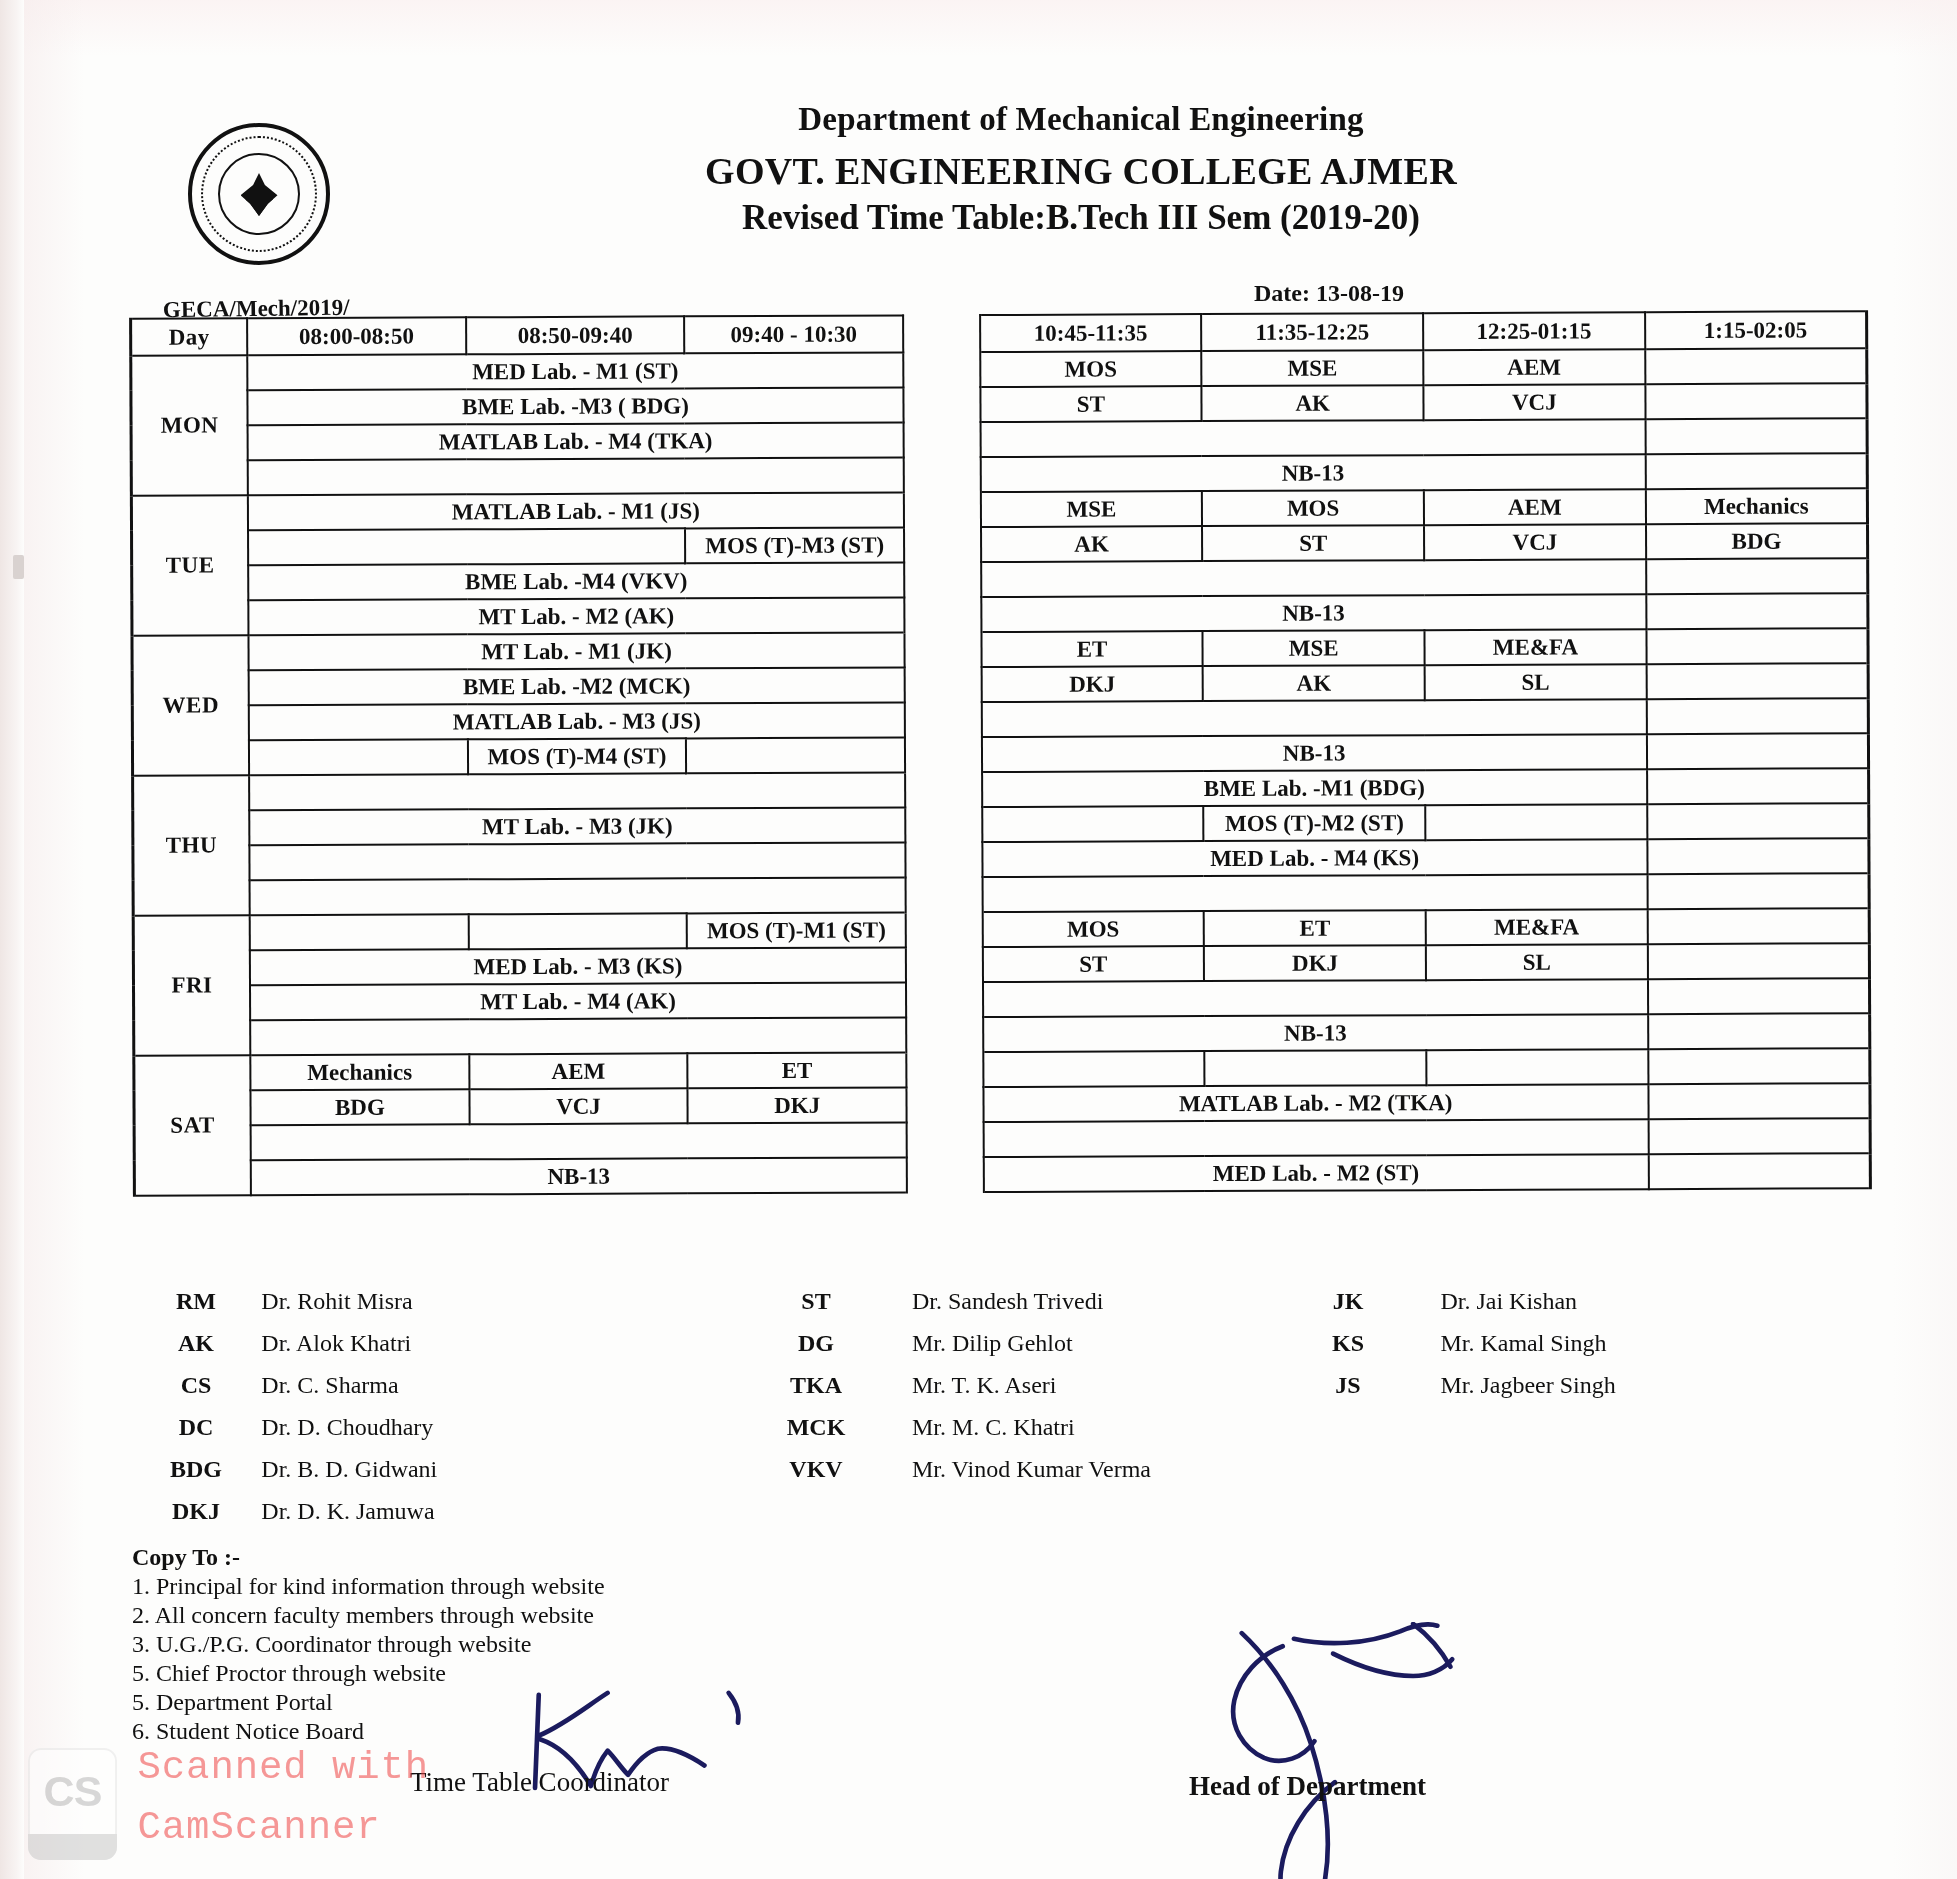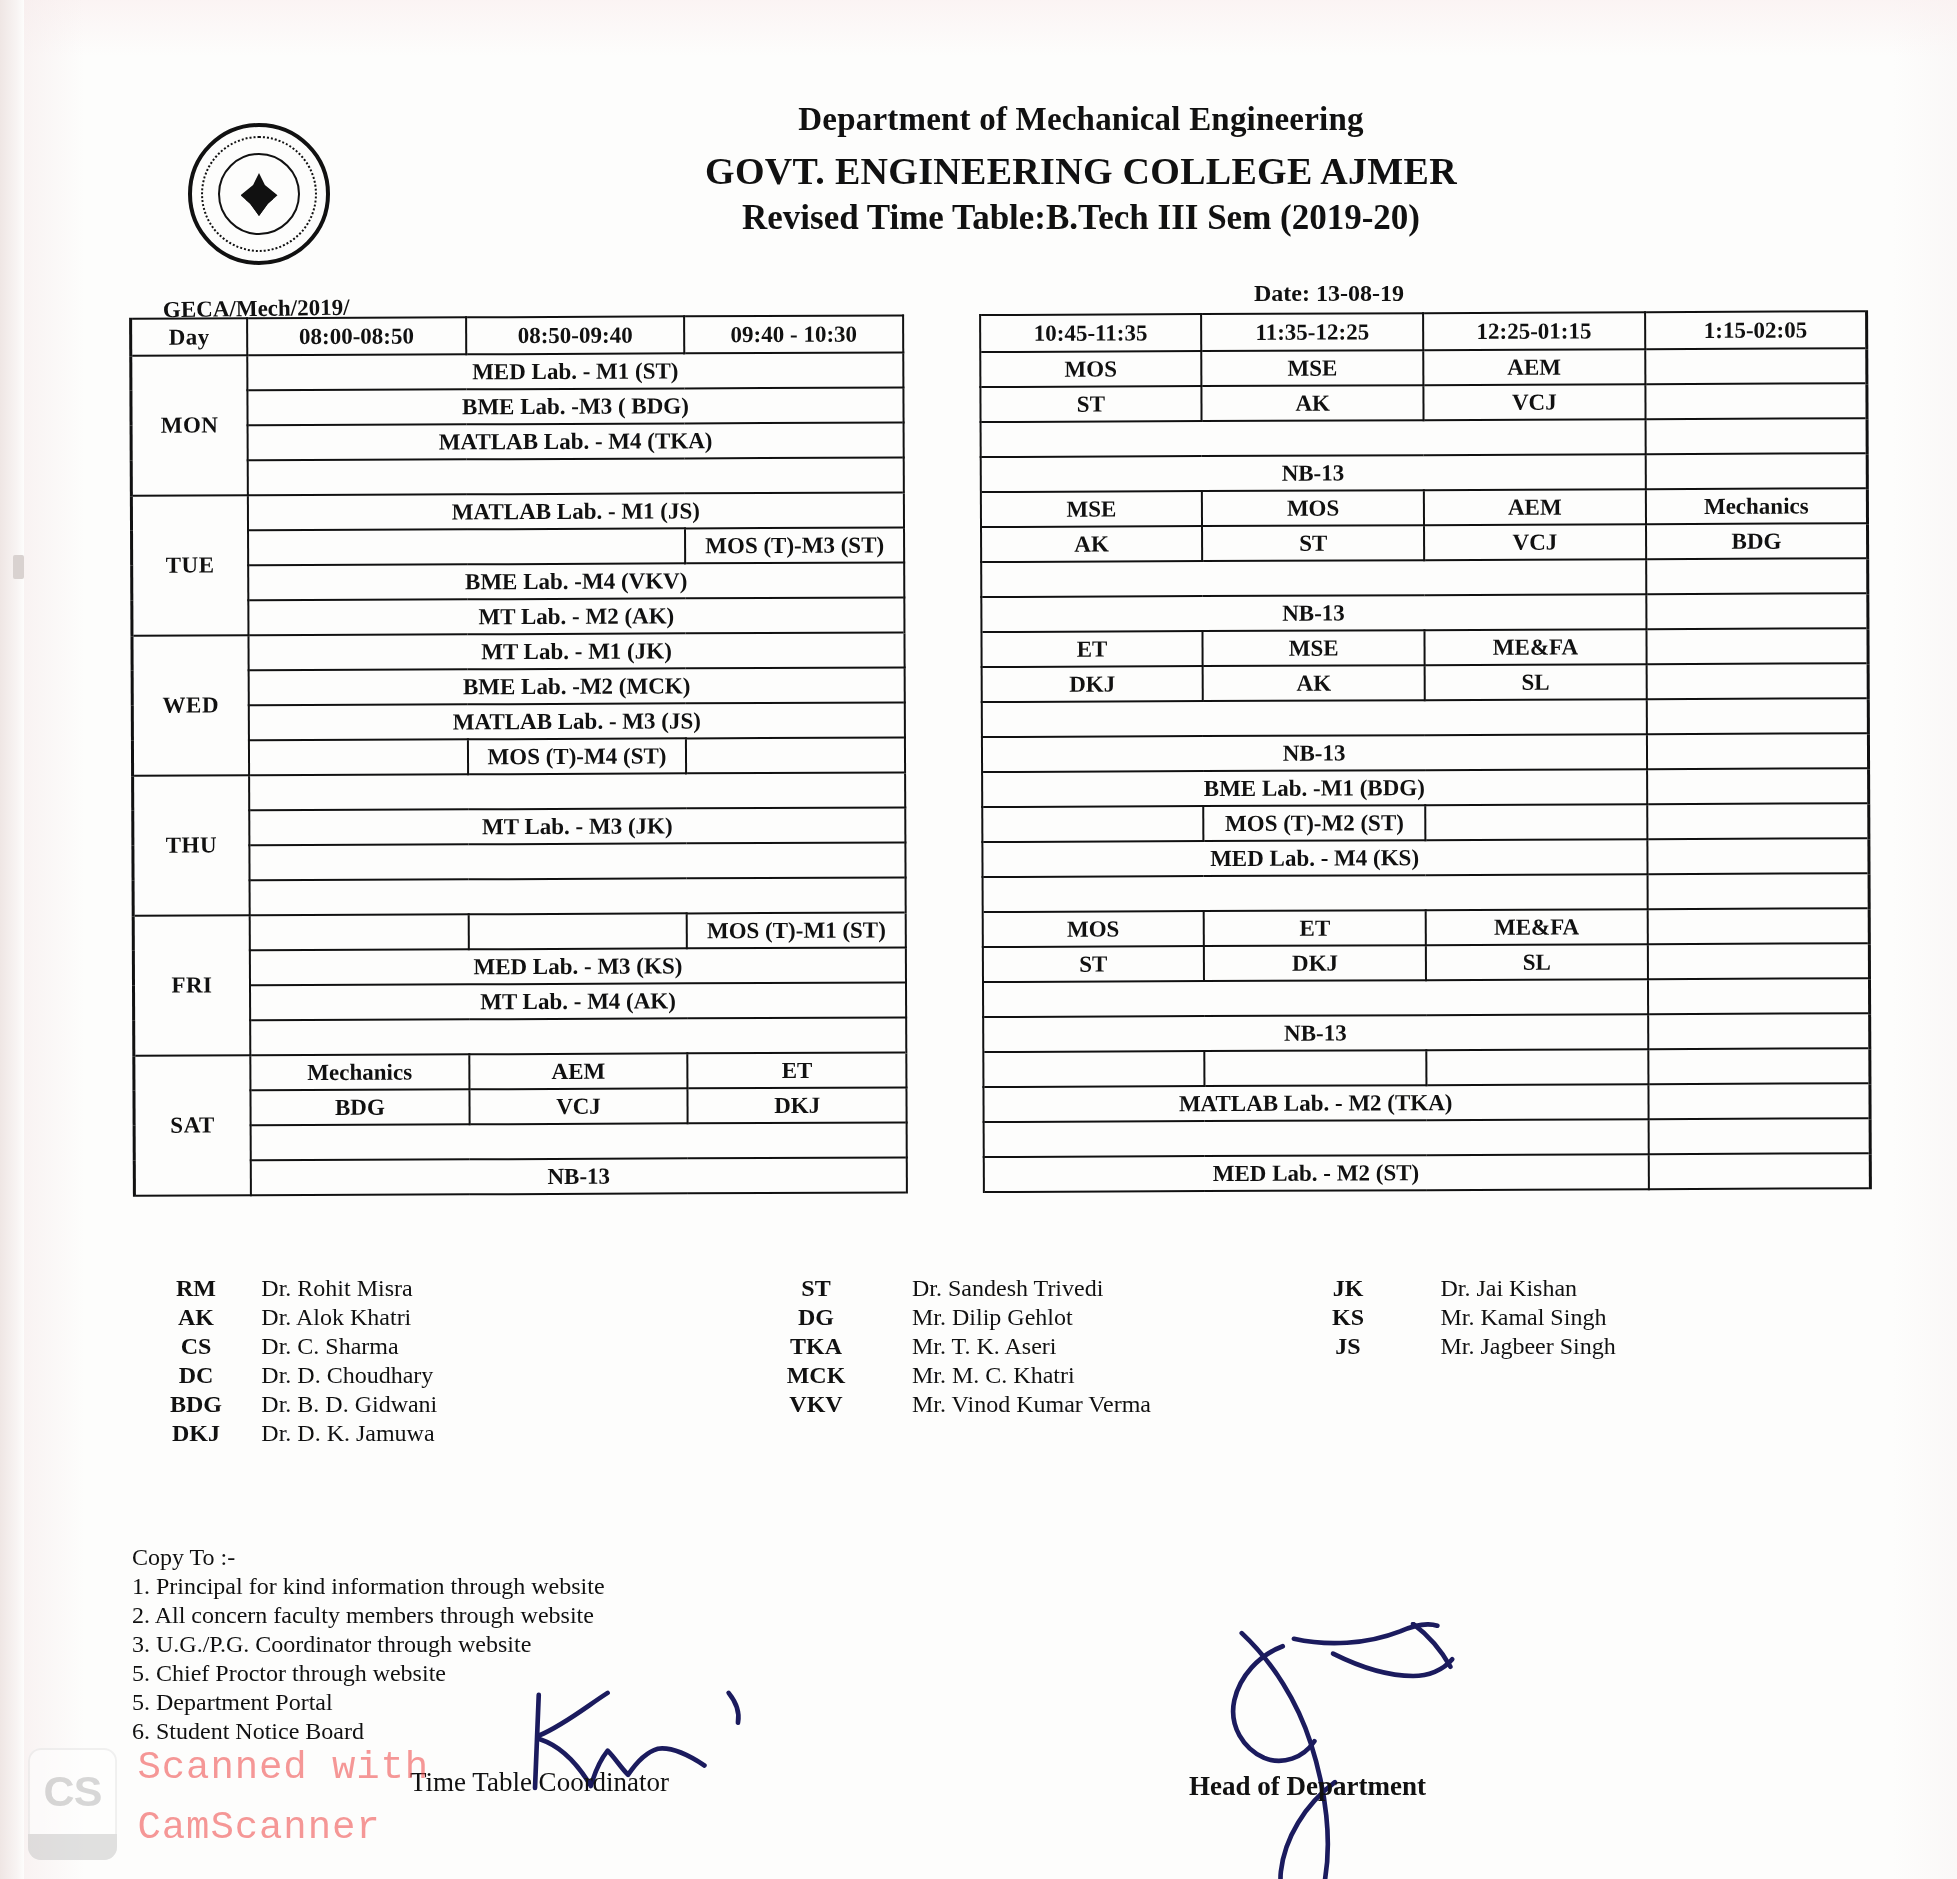--- a/index.html
+++ b/index.html
@@ -107,39 +107,39 @@
   .legend {
     position:absolute; left:140px; top:1275px;
     width:1585px;
     display:flex;
     gap:0px;
   }
   .legend-col { display:flex; flex-direction:column; }
   .legend-col.c1 { width:597px; }
   .legend-col.c2 { width:541px; }
   .legend-col.c3 { width:447px; }
-  .lrow { display:flex; align-items:baseline; height:29px; }
+  .lrow { display:flex; align-items:baseline; height:29px;margin-top:13px; }
   .lcode {
     width:112px; text-align:center;
     font-size:24px; font-weight:bold;
   }
   .c2 .lcode { width:158px; }
   .c3 .lcode { width:140px; }
   .lname { font-size:24px; }
   .c1 .lname { padding-left:9.3px; }
   .c2 .lname { padding-left:17px; }
   .c3 .lname { padding-left:22.4px; }
 
   
   .copyto {
     position:absolute; left:132px; top:1543px;
     font-size:24px;
     line-height:29px;
   }
-  .copyto .ct-title { font-weight:normal; }
+  .copyto .ct-title { font-weight:bold; }
   .copyto ol { margin:0; padding:0; list-style:none; }
   .copyto li { white-space:nowrap; }
 
   
   .sig-ttc {
     position:absolute; left:410px; top:1767px;
     font-size:27px; font-weight:normal;
   }
   .sig-hod {
     position:absolute; left:1189px; top:1771px;

